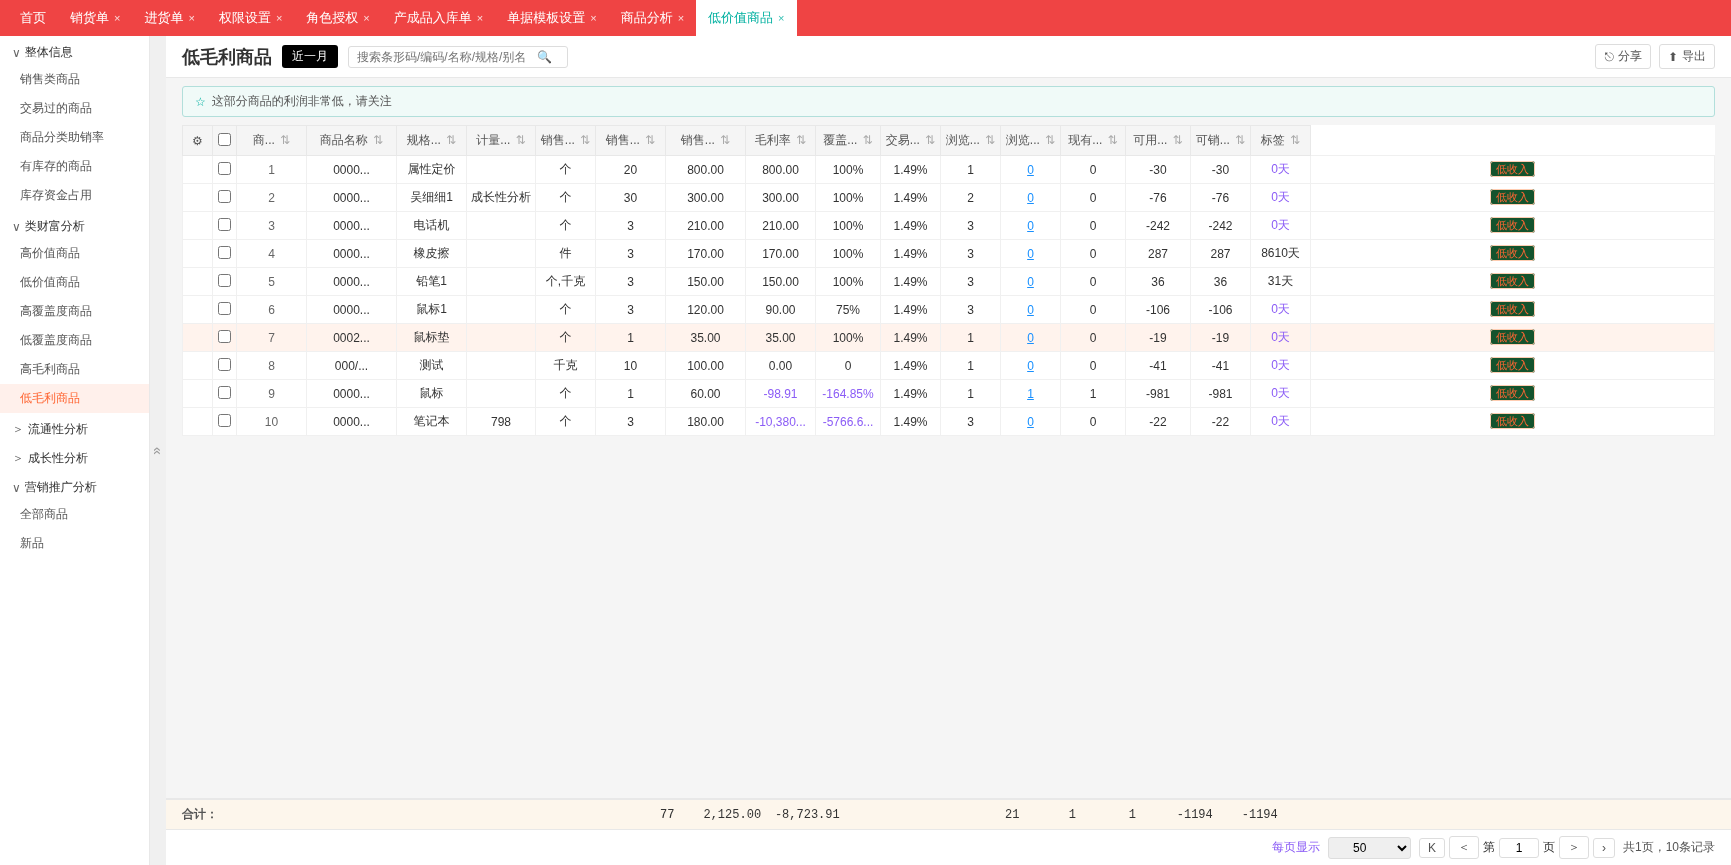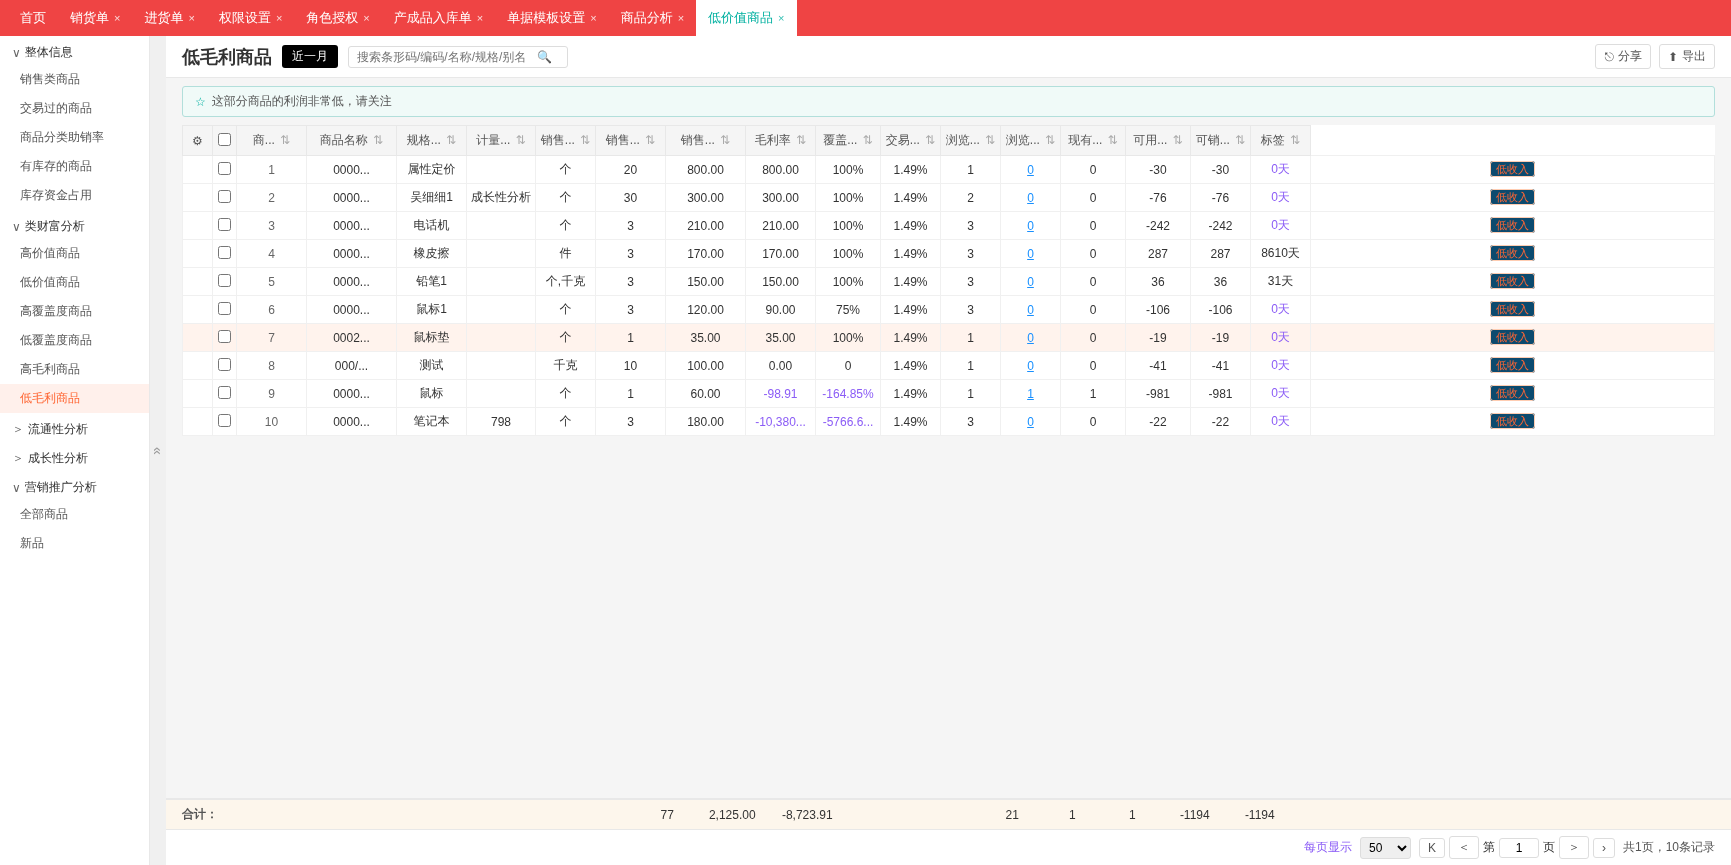--- a/index.html
+++ b/index.html
@@ -41,33 +41,33 @@
     
     .table-container { flex: 1; overflow: auto; padding: 0 16px; }
     table { width: 100%; border-collapse: collapse; background: #fff; font-size: 12px; }
     thead tr { background: #f5f5f5; }
     thead th { border: 1px solid #e8e8e8; padding: 6px 4px; text-align: center; white-space: nowrap; color: #555; font-weight: normal; position: sticky; top: 0; z-index: 2; background: #f5f5f5; }
     thead th .sort-icon { margin-left: 2px; color: #aaa; }
     tbody tr { border-bottom: 1px solid #f0f0f0; }
     tbody tr.highlighted { background: #fff3ed; }
     tbody td { border: 1px solid #f0f0f0; padding: 5px 4px; text-align: center; white-space: nowrap; }
     tbody td.left-align { text-align: center; }
-    .tag-badge { background: #0c4a6e; color: #ff6633; border: 1px solid #ffcdb2; padding: 1px 5px; border-radius: 3px; font-size: 11px; }
+    .tag-badge { background: #14532d; color: #ff6633; border: 1px solid #ffcdb2; padding: 1px 5px; border-radius: 3px; font-size: 11px; }
     .red-text { color: #8b5cf6; }
     .link-text { color: #1890ff; text-decoration: underline; cursor: pointer; }
     .row-num { color: #666; }
 
     
     .table-footer { background: #fdf6ec; border-top: 2px solid #e8e8e8; padding: 6px 16px; display: flex; align-items: center; font-size: 12px; }
     .footer-label { width: 120px; color: #555; font-weight: bold; }
 
     
     .pagination-bar { display: flex; align-items: center; justify-content: flex-end; padding: 6px 16px; background: #fff; border-top: 1px solid #e8e8e8; gap: 8px; font-size: 12px; }
     .page-size-label { color: #8b5cf6; }
-    .page-size-select { border: 1px solid #ddd; padding: 2px 4px; border-radius: 3px; font-size: 12px; }
+    .page-size-select { border: 1px solid #ddd; padding: 2px 20px; border-radius: 3px; font-size: 12px; }
     .page-nav { display: flex; align-items: center; gap: 4px; }
     .page-nav-btn { border: 1px solid #ddd; background: #fff; padding: 2px 8px; cursor: pointer; border-radius: 3px; font-size: 12px; color: #555; }
     .page-nav-btn:disabled { color: #ccc; cursor: default; }
     .page-input { border: 1px solid #ddd; width: 40px; text-align: center; padding: 2px; border-radius: 3px; font-size: 12px; }
     .page-total { color: #555; }
 
     
     .collapse-btn { width: 16px; background: #f0f0f0; border: none; cursor: pointer; display: flex; align-items: center; justify-content: center; color: #999; font-size: 14px; writing-mode: vertical-lr; flex-shrink: 0; }
     input[type="checkbox"] { cursor: pointer; }
 
@@ -419,21 +419,21 @@
       <td>-22</td>
       <td class="red-text">0天</td>
       <td><span class="tag-badge">低收入</span></td>
     </tr>
           </tbody>
       </table>
     </div>
 
     <div class="table-footer">
       <span class="footer-label">合计：</span>
-      <div style="display:flex; width:100%; font-size:12px;">
+      <div style="display:flex; width:100%; font-size:12px;font-family:Liberation Mono, monospace;">
         <span style="width:30px"></span>
         <span style="width:24px"></span>
         <span style="width:70px"></span>
         <span style="width:90px"></span>
         <span style="width:70px"></span>
         <span style="width:60px"></span>
         <span style="width:60px; text-align:center;">77</span>
         <span style="width:70px; text-align:center;">2,125.00</span>
         <span style="width:80px; text-align:center;">-8,723.91</span>
         <span style="width:70px"></span>

